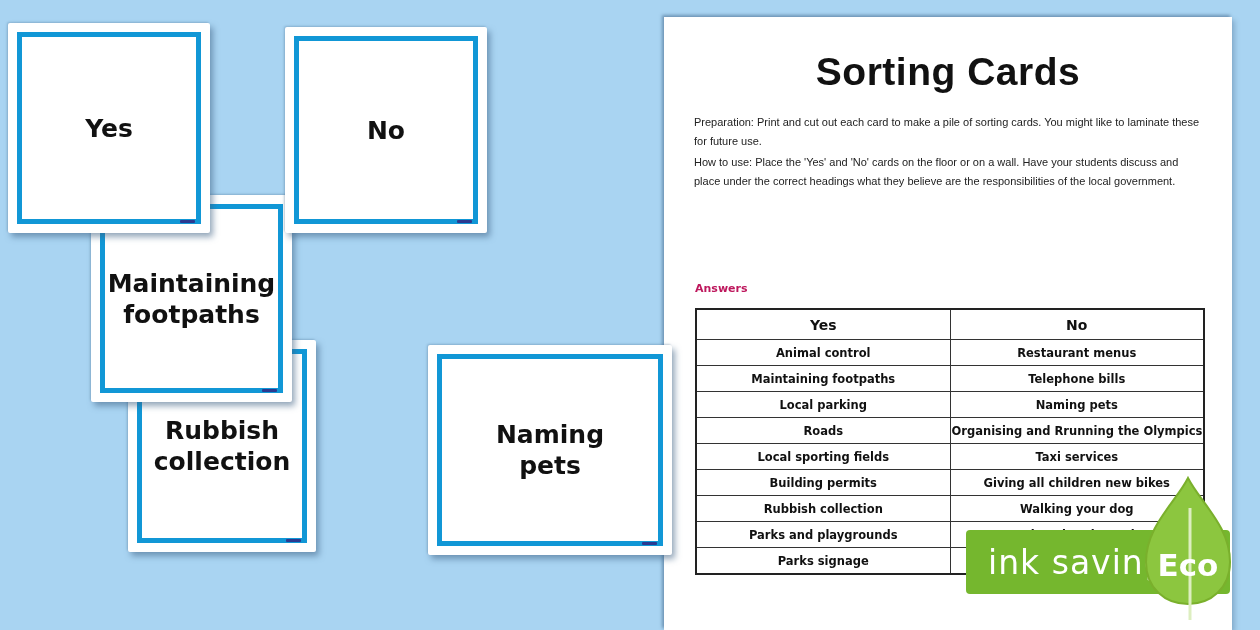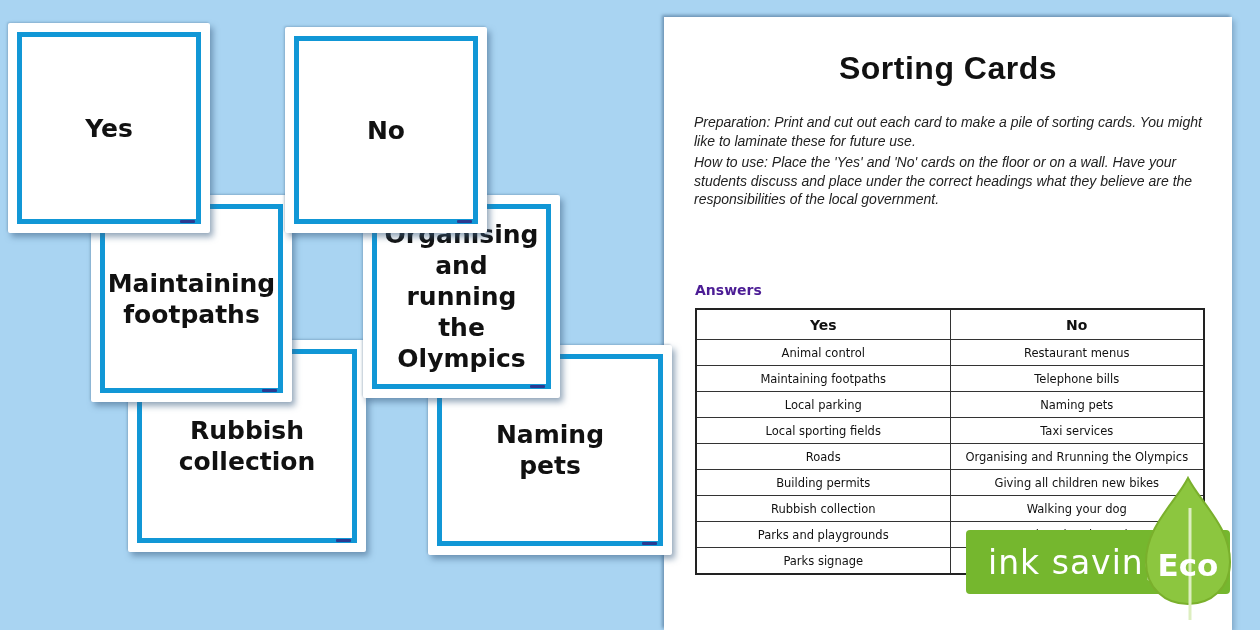--- a/index.html
+++ b/index.html
@@ -24,56 +24,56 @@
     font-family:"DejaVu Sans", sans-serif; font-weight:bold;
     font-size:25px; line-height:1.24; text-align:center;
     white-space:pre-line; color:#111;
   }
   .watermark {
     position:absolute; right:1px; bottom:-4px;
     width:15px; height:3px; background:#2b3990; border-radius:1px;
   }
   #card-yes       { left:8px;   top:23px;  width:202px; height:210px; z-index:3; }
   #card-footpaths { left:57px;  top:195px; width:201px; height:207px; z-index:2;margin-left:34px; }
-  #card-rubbish   { left:128px; top:340px; width:238px; height:212px; z-index:1; }
+  #card-rubbish   { left:128px; top:340px; width:188px; height:212px; z-index:1; }
   #card-no        { left:285px; top:27px;  width:202px; height:206px; z-index:3; }
   #card-olympics  { left:363px; top:195px; width:197px; height:203px; z-index:2; }
   #card-naming    { left:428px; top:345px; width:244px; height:210px; z-index:1; }
 
   
   .page {
     position:absolute; left:664px; top:17px; width:568px; height:613px;
     background:#ffffff;
     box-shadow:-2px -2px 3px rgba(55,90,125,0.5), 3px 3px 5px rgba(55,90,125,0.3);
   }
   .page-title {
     position:absolute; top:33px; left:0; right:0; text-align:center;
-    font-size:32px; font-weight:bold; color:#111; letter-spacing:0.5px;
+    font-size:39px; font-weight:bold; color:#111; letter-spacing:0.5px;
   }
   .para {
     position:absolute; left:30px; width:512px;
-    font-size:14px; line-height:18.5px; color:#222;font-style:italic;
+    font-size:11px; line-height:18.5px; color:#222;
   }
   #para-prep { top:96px; }
   #para-how  { top:136px; }
   .answers-label {
     position:absolute; left:31px; top:265px;
-    font-family:"DejaVu Sans", sans-serif; font-weight:bold; font-size:14px; color:#4c1d95;
+    font-family:"DejaVu Sans", sans-serif; font-weight:bold; font-size:11px; color:#be185d;
   }
   .answers-table {
     position:absolute; left:31px; top:291px; width:510px;
     border-collapse:collapse; table-layout:fixed;
     font-family:"DejaVu Sans", sans-serif; color:#111;
     border:2px solid #222;
   }
   .answers-table th, .answers-table td {
     border:1px solid #333; text-align:center; overflow:hidden; white-space:nowrap;
   }
   .answers-table th { font-size:14px; font-weight:bold; height:27px; }
-  .answers-table td { font-size:11.5px; font-weight:normal; height:23px; }
+  .answers-table td { font-size:11.5px; font-weight:bold; height:23px; }
 
   
   .ink-rect {
     position:absolute; left:966px; top:530px; width:264px; height:64px;
     background:#75b72e; border-radius:4px; z-index:10;
     display:flex; align-items:center; padding-left:22px; box-sizing:border-box;
   }
   .ink-label {
     font-family:"DejaVu Sans", sans-serif; font-size:33px; color:#ffffff; letter-spacing:1px;
   }
@@ -110,28 +110,20 @@
     </div>
   </div>
 
   <div class="card" id="card-no">
     <div class="card-inner">
       <div class="card-label">No</div>
       <div class="watermark"></div>
     </div>
   </div>
 
-  <div class="card" id="card-olympics">
-    <div class="card-inner">
-      <div class="card-label">Organising
-and running
-the Olympics</div>
-      <div class="watermark"></div>
-    </div>
-  </div>
 
   <div class="card" id="card-naming">
     <div class="card-inner">
       <div class="card-label">Naming
 pets</div>
       <div class="watermark"></div>
     </div>
   </div>
 
   <div class="page">
@@ -154,26 +146,26 @@
         </tr>
         <tr>
           <td>Maintaining footpaths</td>
           <td>Telephone bills</td>
         </tr>
         <tr>
           <td>Local parking</td>
           <td>Naming pets</td>
         </tr>
         <tr>
+          <td>Roads</td>
+          <td>Organising and Rrunning the Olympics</td>
+        </tr>
+        <tr>
           <td>Local sporting fields</td>
           <td>Taxi services</td>
-        </tr>
-        <tr>
-          <td>Roads</td>
-          <td>Organising and Rrunning the Olympics</td>
         </tr>
         <tr>
           <td>Building permits</td>
           <td>Giving all children new bikes</td>
         </tr>
         <tr>
           <td>Rubbish collection</td>
           <td>Walking your dog</td>
         </tr>
         <tr>

